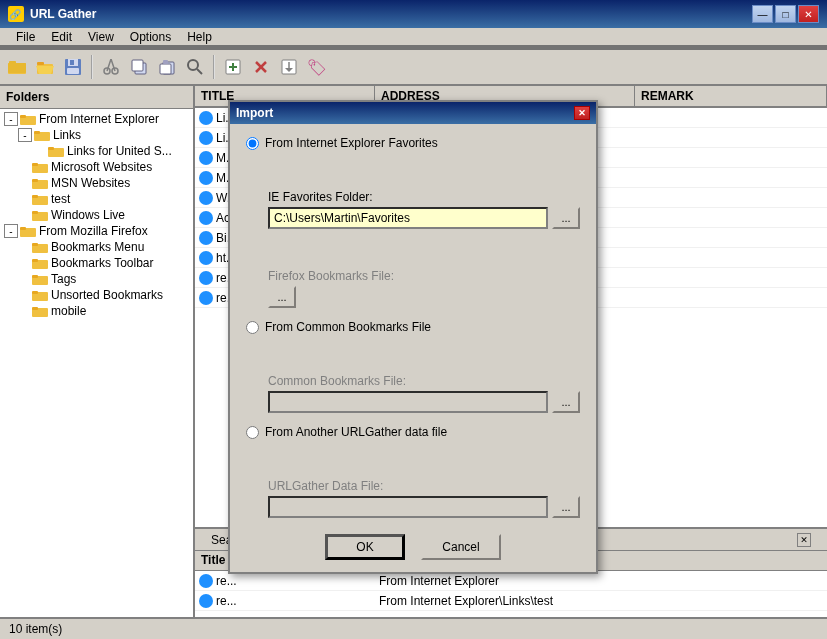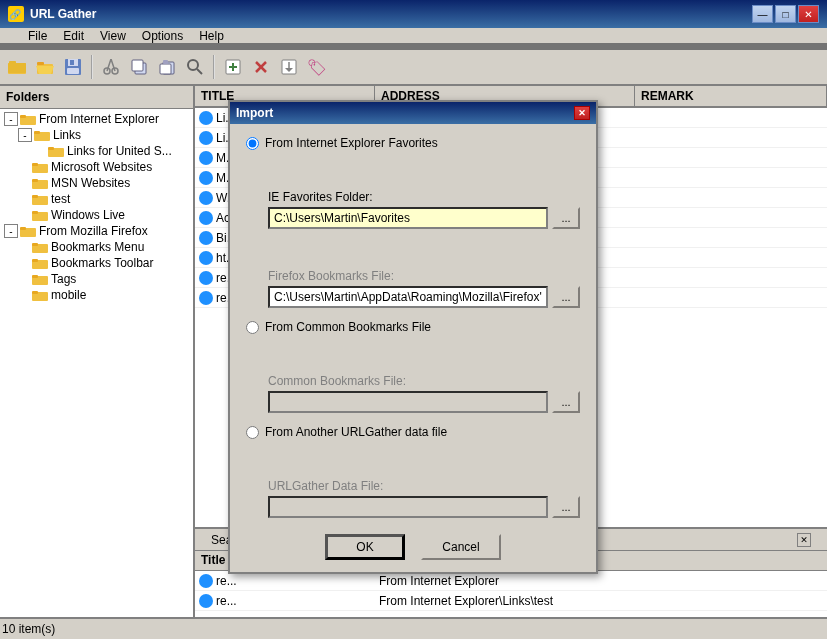--- a/index.html
+++ b/index.html
@@ -55,22 +55,22 @@
       justify-content: center;
     }
     .title-btn.close { background: linear-gradient(to bottom, #e04040, #c02020); color: white; }
 
     
     .menu-bar {
       background: #d4d0c8;
       height: 22px;
       display: flex;
       align-items: center;
-      padding: 0 20px;
-      border-bottom: 7px solid #737373;
+      padding: 0 8px;
+      border-bottom: 5px solid #737373;
     }
     .menu-item {
       padding: 2px 8px;
       cursor: pointer;
       font-size: 12px;
     }
 
     
     .toolbar {
       background: #d4d0c8;
@@ -210,21 +210,21 @@
       flex-shrink: 0;
     }
 
     
     .status-bar {
       height: 22px;
       background: #d4d0c8;
       border-top: 2px solid #808080;
       display: flex;
       align-items: center;
-      padding: 0 2px;
+      padding: 0 9px;
       font-size: 12px;
     }
     .dialog {
       position: absolute;
       top: 100px;
       left: 228px;
       width: 370px;
       background: #d4d0c8;
       border: 2px solid #808080;
       box-shadow: 3px 3px 8px rgba(0,0,0,0.4);
@@ -568,20 +568,27 @@
             <rect x="0" y="3" width="16" height="9" rx="1" fill="#f0c040"></rect>
             <rect x="0" y="2" width="6" height="3" rx="1" fill="#e8a820"></rect>
           </svg>
         <span class="tree-label">Tags</span>
       </div>
       <div class="tree-item indent1">
         <svg class="tree-folder-icon" style="margin-left:14px" viewBox="0 0 16 12">
             <rect x="0" y="3" width="16" height="9" rx="1" fill="#f0c040"></rect>
             <rect x="0" y="2" width="6" height="3" rx="1" fill="#e8a820"></rect>
           </svg>
+        <span class="tree-label">Unsorted Bookmarks</span>
+      </div>
+      <div class="tree-item indent1">
+        <svg class="tree-folder-icon" style="margin-left:14px" viewBox="0 0 16 12">
+            <rect x="0" y="3" width="16" height="9" rx="1" fill="#f0c040"></rect>
+            <rect x="0" y="2" width="6" height="3" rx="1" fill="#e8a820"></rect>
+          </svg>
         <span class="tree-label">mobile</span>
       </div>
     </div>
   </div>
 
   <div class="right-panel">
     <div class="list-header">
       <div class="list-header-col">TITLE</div>
       <div class="list-header-col">ADDRESS</div>
       <div class="list-header-col">REMARK</div>
@@ -688,21 +695,20 @@
         <div class="field-label">IE Favorites Folder:</div>
         <div class="input-row">
           <input type="text" class="dialog-input highlighted" value="C:\Users\Martin\Favorites" style="">
           <button class="browse-btn">...</button>
         </div>
       </div>
 
       <div class="dialog-row">
         <div class="field-label disabled">Firefox Bookmarks File:</div>
         <div class="input-row">
-          <input type="text" class="dialog-input" value="C:\Users\Martin\AppData\Roaming\Mozilla\Firefox'" style="">
           <button class="browse-btn">...</button>
         </div>
       </div>
 
       <div class="dialog-row">
         <div class="radio-row">
           <input type="radio" name="import-source" id="opt-common" style="">
           <label class="radio-label" for="opt-common">From Common Bookmarks File</label>
         </div>
         <div class="field-label disabled">Common Bookmarks File:</div>

